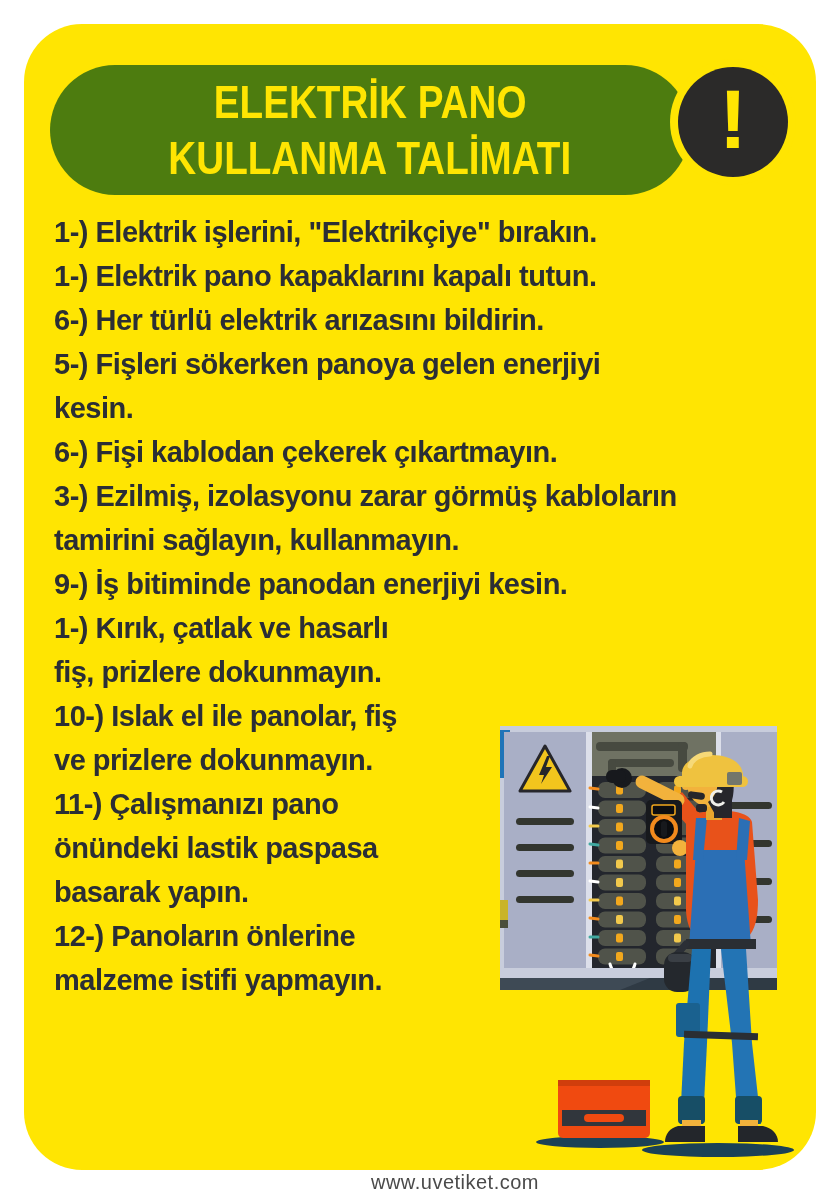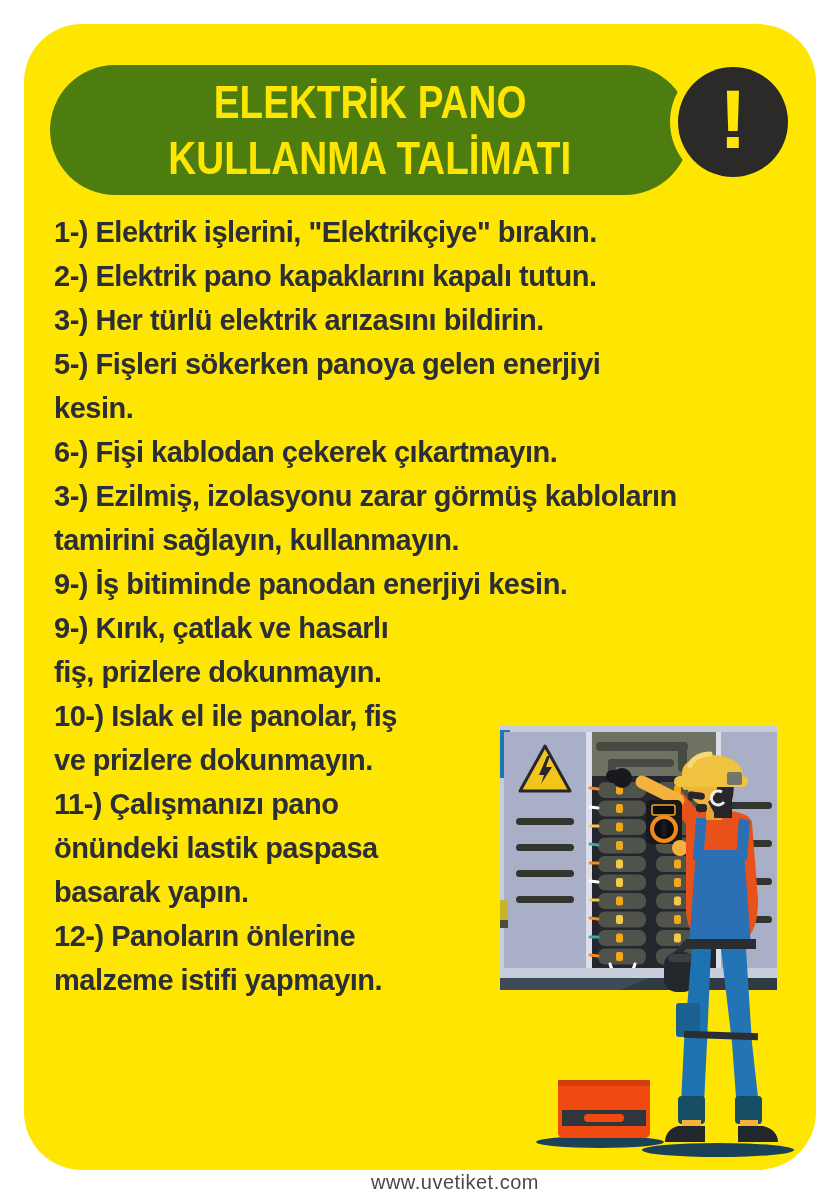--- a/index.html
+++ b/index.html
@@ -54,29 +54,29 @@
     <span class="title-line">ELEKTRİK PANO</span>
     <span class="title-line">KULLANMA TALİMATI</span>
   </div>
 
   <div class="alert-ring">
     <div class="alert-core">!</div>
   </div>
 
   <div class="content">
     <p>1-) Elektrik işlerini, "Elektrikçiye" bırakın.</p>
-    <p>2-) Elektrik pano kapaklarını kapalı tutun.</p>
-    <p>3-) Her türlü elektrik arızasını bildirin.</p>
+    <p>1-) Elektrik pano kapaklarını kapalı tutun.</p>
+    <p>6-) Her türlü elektrik arızasını bildirin.</p>
     <p>5-) Fişleri sökerken panoya gelen enerjiyi
 kesin.</p>
     <p>6-) Fişi kablodan çekerek çıkartmayın.</p>
     <p>3-) Ezilmiş, izolasyonu zarar görmüş kabloların
 tamirini sağlayın, kullanmayın.</p>
     <p>9-) İş bitiminde panodan enerjiyi kesin.</p>
-    <p>9-) Kırık, çatlak ve hasarlı
+    <p>1-) Kırık, çatlak ve hasarlı
 fiş, prizlere dokunmayın.</p>
     <p>10-) Islak el ile panolar, fiş
 ve prizlere dokunmayın.</p>
     <p>11-) Çalışmanızı pano
 önündeki lastik paspasa
 basarak yapın.</p>
     <p>12-) Panoların önlerine
 malzeme istifi yapmayın.</p>
   </div>
 

